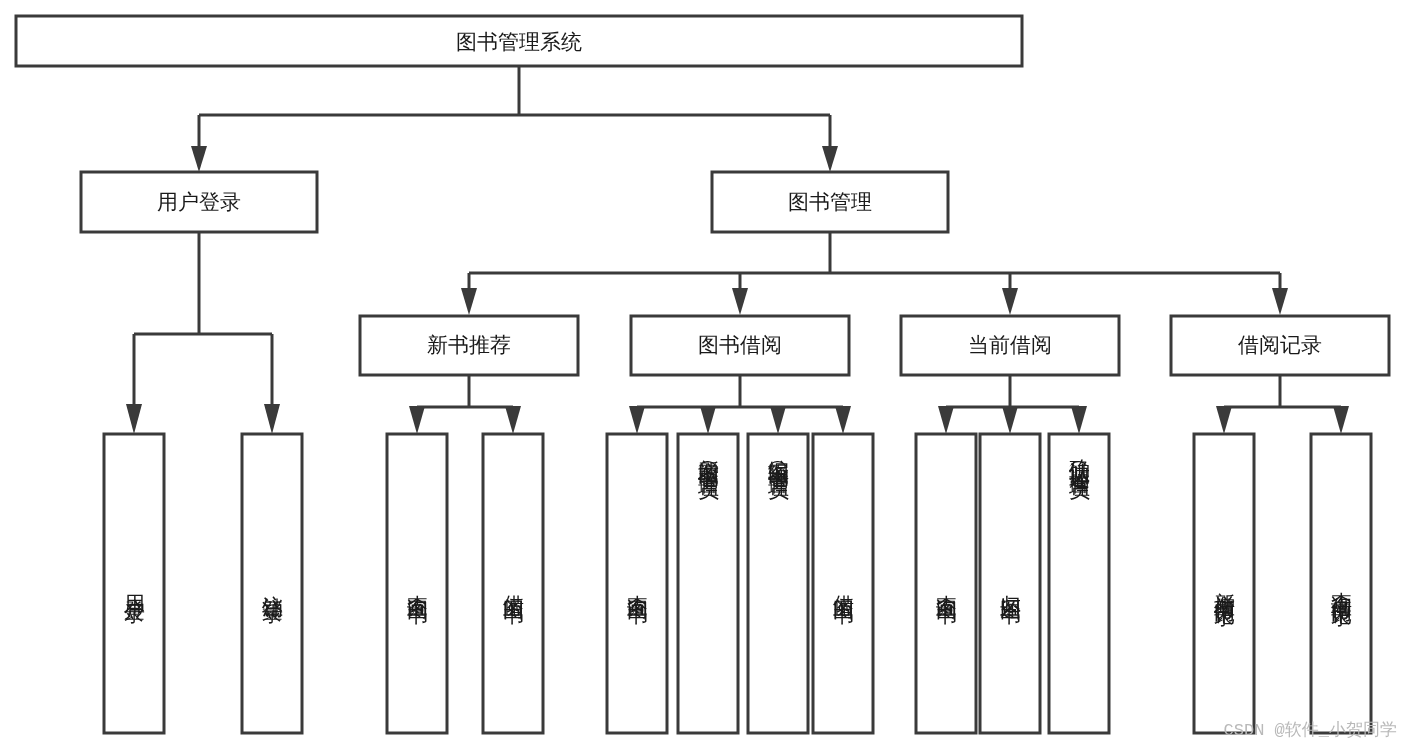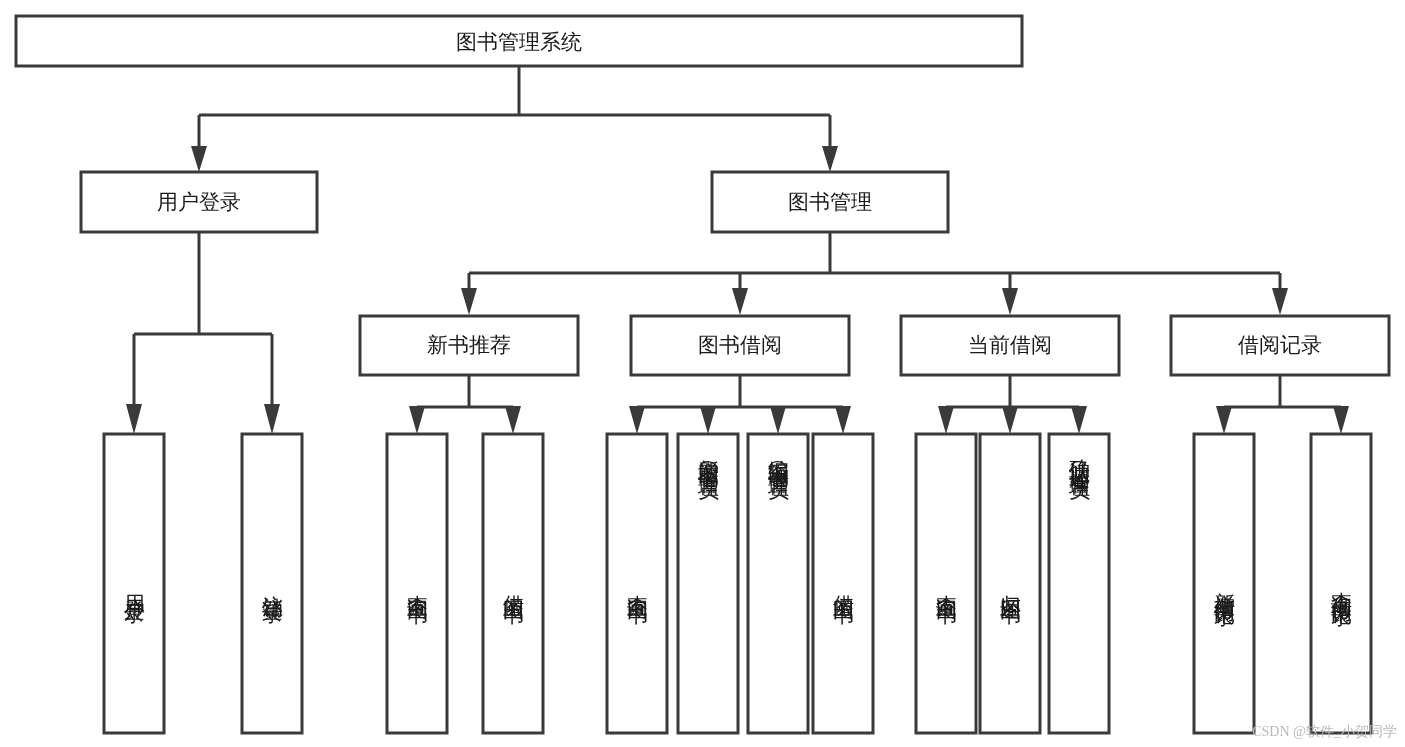--- a/index.html
+++ b/index.html
@@ -61,22 +61,22 @@
     line-height: 1.18;
     color: #1a1a1a;
     letter-spacing: 3px;
     white-space: nowrap;
     pointer-events: none;
   }
   .watermark {
     position: absolute;
     right: 8px;
     bottom: 6px;
-    font-family: Liberation Serif, serif;
-    font-size: 14px;
+    font-family: Liberation Mono, monospace;
+    font-size: 17px;
     color: #b9b9b9;
     white-space: nowrap;
   }
 </style>
 </head>
 <body>
 
 <div id="diagram-root">
 
   <svg id="chart-svg" viewBox="0 0 1405 747">

